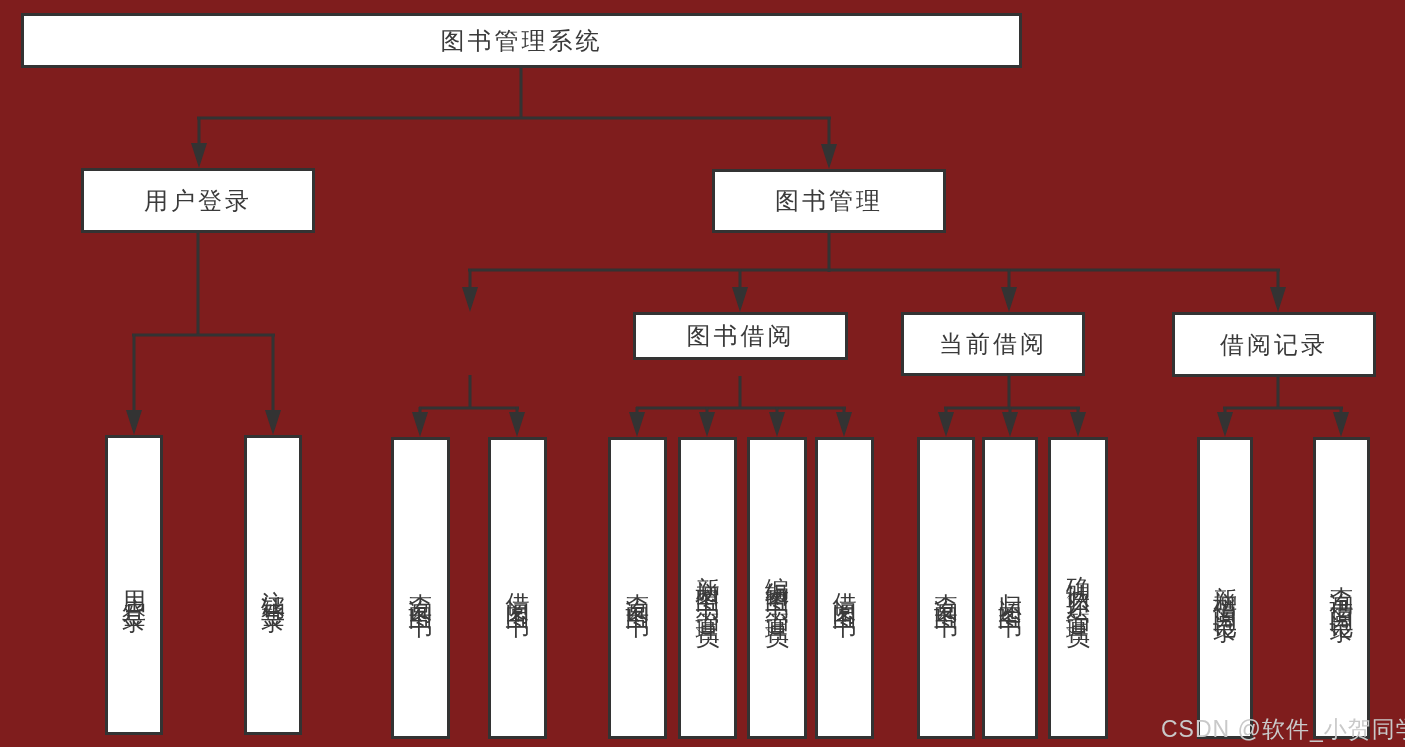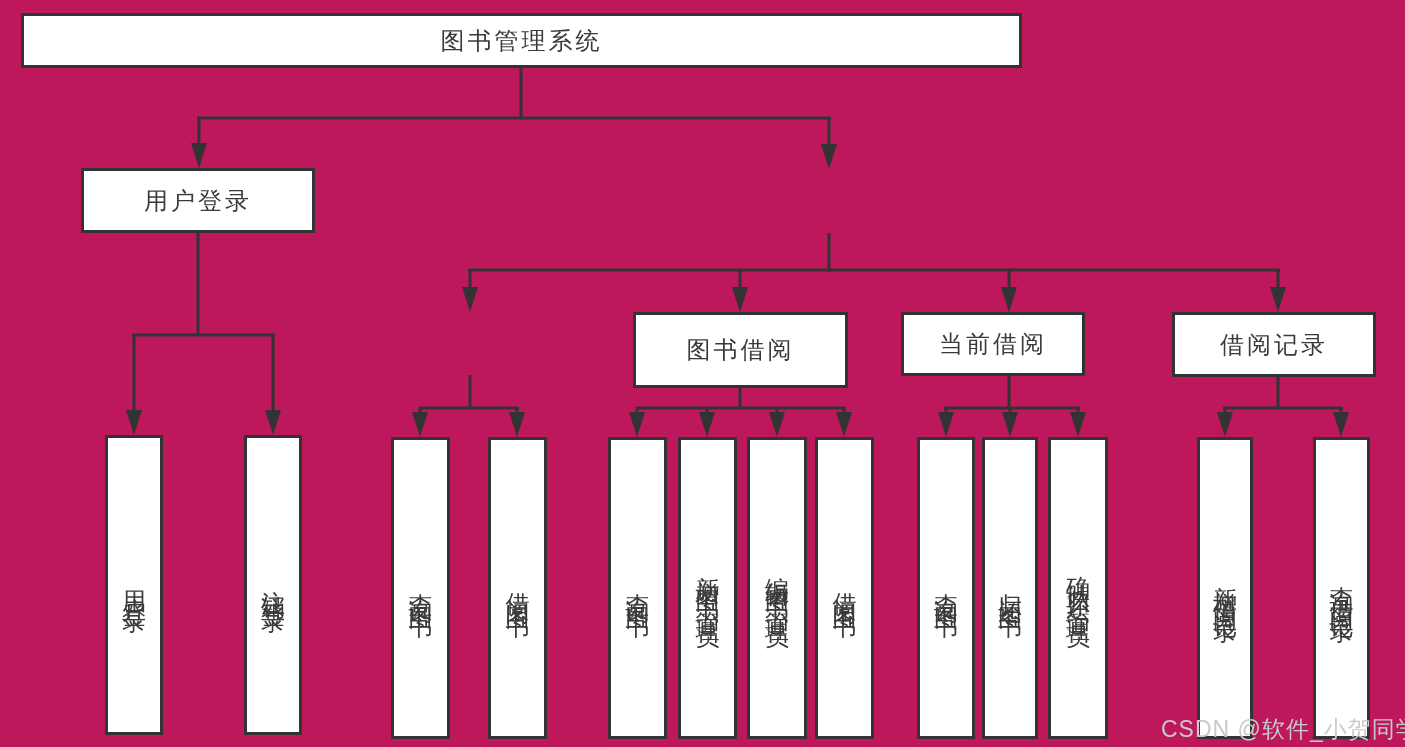--- a/index.html
+++ b/index.html
@@ -1,17 +1,17 @@
 <!DOCTYPE html>
 <html><head>
 <meta charset="utf-8">
 <style>
   html,body{margin:0;padding:0;background:#ffffff;}
   .stage{
-    position:relative;width:1405px;height:747px;background:#be185d;
+    position:relative;width:1405px;height:747px;background:#7f1d1d;
     font-family:"Liberation Sans","DejaVu Sans",sans-serif;overflow:hidden;
   }
   .wires{position:absolute;left:0;top:0;pointer-events:none;}
   .node{
     position:absolute;box-sizing:border-box;background:#ffffff;
     border:3px solid #333333;color:#3a3a3a;
     display:flex;align-items:center;justify-content:center;
   }
   .node.h span{font-size:24px;letter-spacing:3px;white-space:nowrap;}
   .node.v span{
@@ -85,22 +85,25 @@
       </g>
   </svg>
 
   <div class="node h" style="left:21px;top:13px;width:1001px;height:55px">
     <span>图书管理系统</span>
   </div>
 
   <div class="node h" style="left:81px;top:168px;width:234px;height:65px">
     <span>用户登录</span>
   </div>
+  <div class="node h" style="left:712px;top:169px;width:234px;height:64px">
+    <span>图书管理</span>
+  </div>
 
-  <div class="node h" style="left:633px;top:312px;width:215px;height:76px">
+  <div class="node h" style="left:633px;top:312px;width:215px;height:48px">
     <span>图书借阅</span>
   </div>
   <div class="node h" style="left:901px;top:312px;width:184px;height:64px">
     <span>当前借阅</span>
   </div>
   <div class="node h" style="left:1172px;top:312px;width:204px;height:65px">
     <span>借阅记录</span>
   </div>
 
   <div class="node v" style="left:105px;top:435px;width:58px;height:300px">

